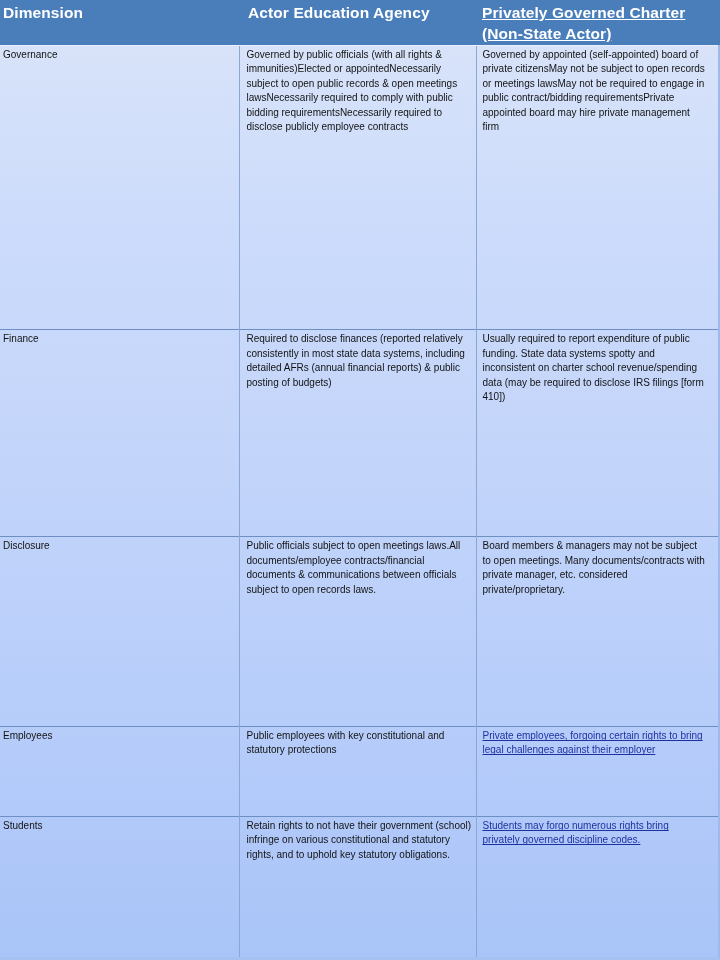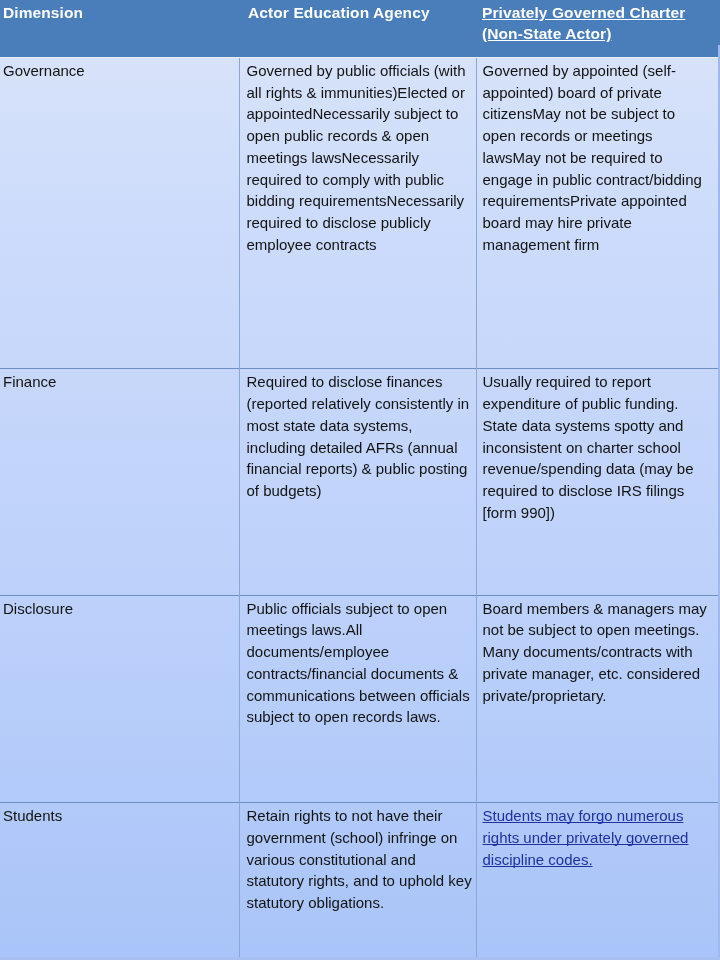--- a/index.html
+++ b/index.html
@@ -31,34 +31,34 @@
   thead tr.header-row {
     height: 45px;
   }
   thead th {
     background: #4a7ebb;
     color: #ffffff;
     font-size: 15.5px;
     font-weight: bold;
     text-align: left;
     vertical-align: top;
-    padding: 3px 5px 12px 4px;
+    padding: 3px 5px 0 4px;
     line-height: 1.35;
     letter-spacing: 0.1px;
     border: none;
     box-sizing: border-box;
   }
   thead th.col-dim { padding-left: 3px; }
   thead th.col-lea { padding-left: 9px; }
   thead th.col-pgc { padding-left: 6px; padding-right: 2px; text-decoration: underline; }
 
   
   tbody td {
     vertical-align: top;
-    font-size: 15px;
+    font-size: 10px;
     line-height: 1.45;
     color: #131313;
     padding: 2px 4px 2px 3px;
     box-sizing: border-box;
     border-top: 1.3px solid #6d8fc4;
     border-left: 1.3px solid #8aa7d4;
     background: transparent;
   }
   tbody td.cell-dim {
     border-left: none;
@@ -135,46 +135,57 @@
     </tr>
 
     <tr class="row-finance">
       <td class="cell-dim">
         <span class="cell-text">Finance</span>
       </td>
       <td class="cell-lea">
         <span class="cell-text">Required to disclose finances (reported relatively consistently in most state data systems, including detailed AFRs (annual financial reports) &amp; public posting of budgets)</span>
       </td>
       <td class="cell-pgc">
-        <span class="cell-text">Usually required to report expenditure of public funding. State data systems spotty and inconsistent on charter school revenue/spending data (may be required to disclose IRS filings [form 990])</span>
+        <span class="cell-text">Usually required to report expenditure of public funding. State data systems spotty and inconsistent on charter school revenue/spending data (may be required to disclose IRS filings [form 410])</span>
       </td>
     </tr>
 
     <tr class="row-disclosure">
       <td class="cell-dim">
         <span class="cell-text">Disclosure</span>
       </td>
       <td class="cell-lea">
         <span class="cell-text">Public officials subject to open meetings laws.All documents/employee contracts/financial documents &amp; communications between officials subject to open records laws.</span>
       </td>
       <td class="cell-pgc">
         <span class="cell-text">Board members &amp; managers may not be subject to open meetings. Many documents/contracts with private manager, etc. considered private/proprietary.</span>
       </td>
     </tr>
 
+    <tr class="row-employees">
+      <td class="cell-dim">
+        <span class="cell-text">Employees</span>
+      </td>
+      <td class="cell-lea">
+        <span class="cell-text">Public employees with key constitutional and statutory protections</span>
+      </td>
+      <td class="cell-pgc">
+        <span class="link-text">Private employees, forgoing certain rights to bring legal challenges against their employer</span>
+      </td>
+    </tr>
 
     <tr class="row-students">
       <td class="cell-dim">
         <span class="cell-text">Students</span>
       </td>
       <td class="cell-lea">
         <span class="cell-text">Retain rights to not have their government (school) infringe on various constitutional and statutory rights, and to uphold key statutory obligations.</span>
       </td>
       <td class="cell-pgc">
-        <span class="link-text">Students may forgo numerous rights under privately governed discipline codes.</span>
+        <span class="link-text">Students may forgo numerous rights bring privately governed discipline codes.</span>
       </td>
     </tr>
 
   </tbody>
 </table>
 <div class="edge-right"></div>
 <div class="edge-bottom"></div>
 </div>
 
 </body></html>

